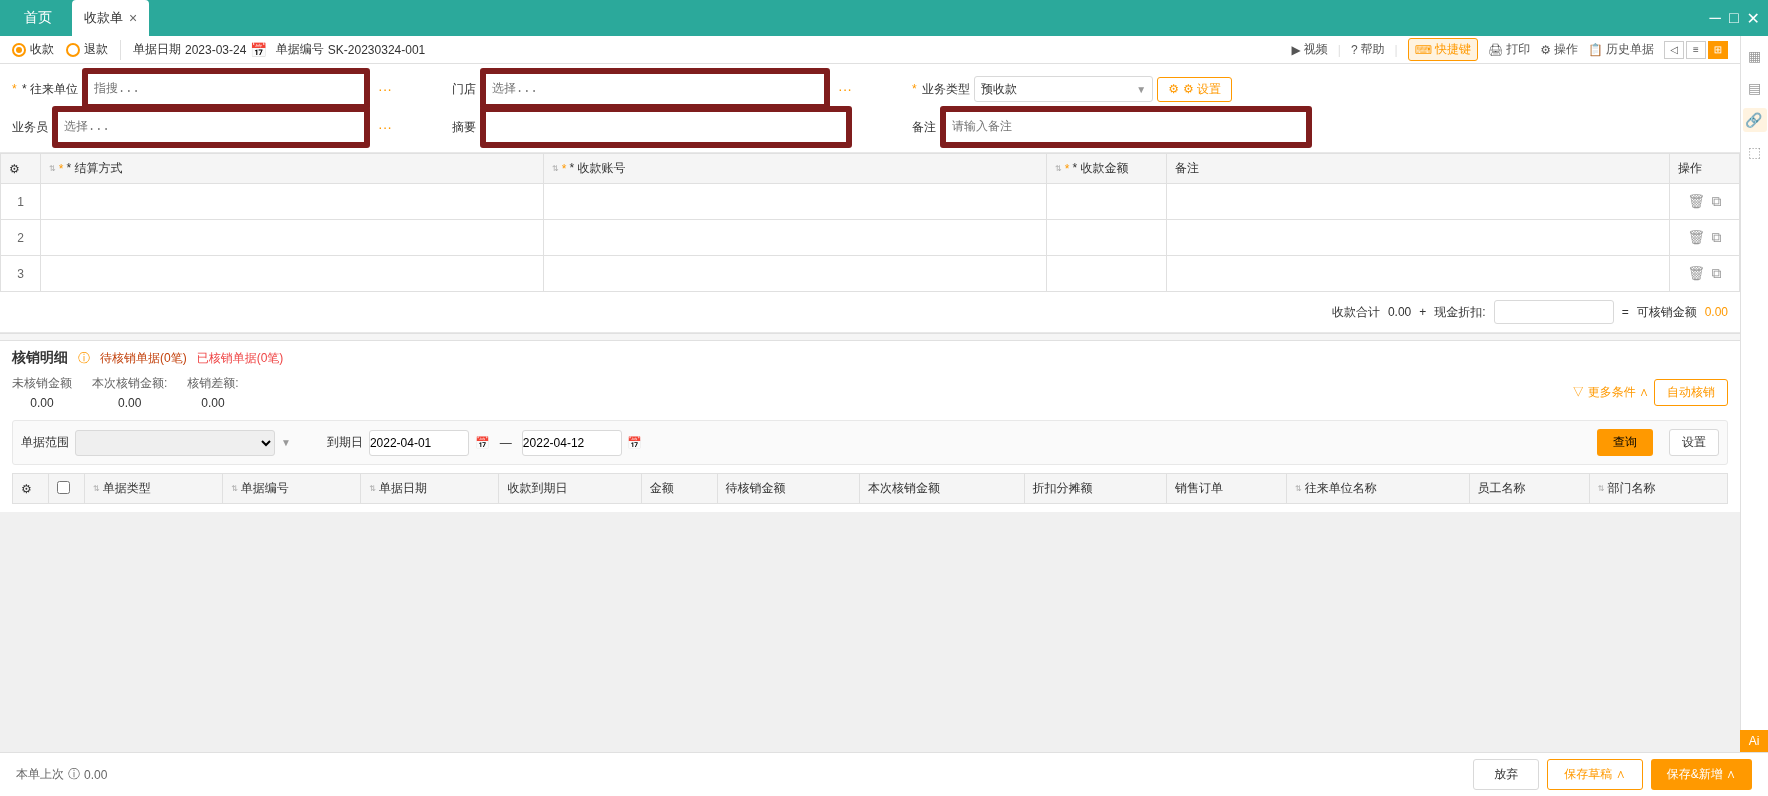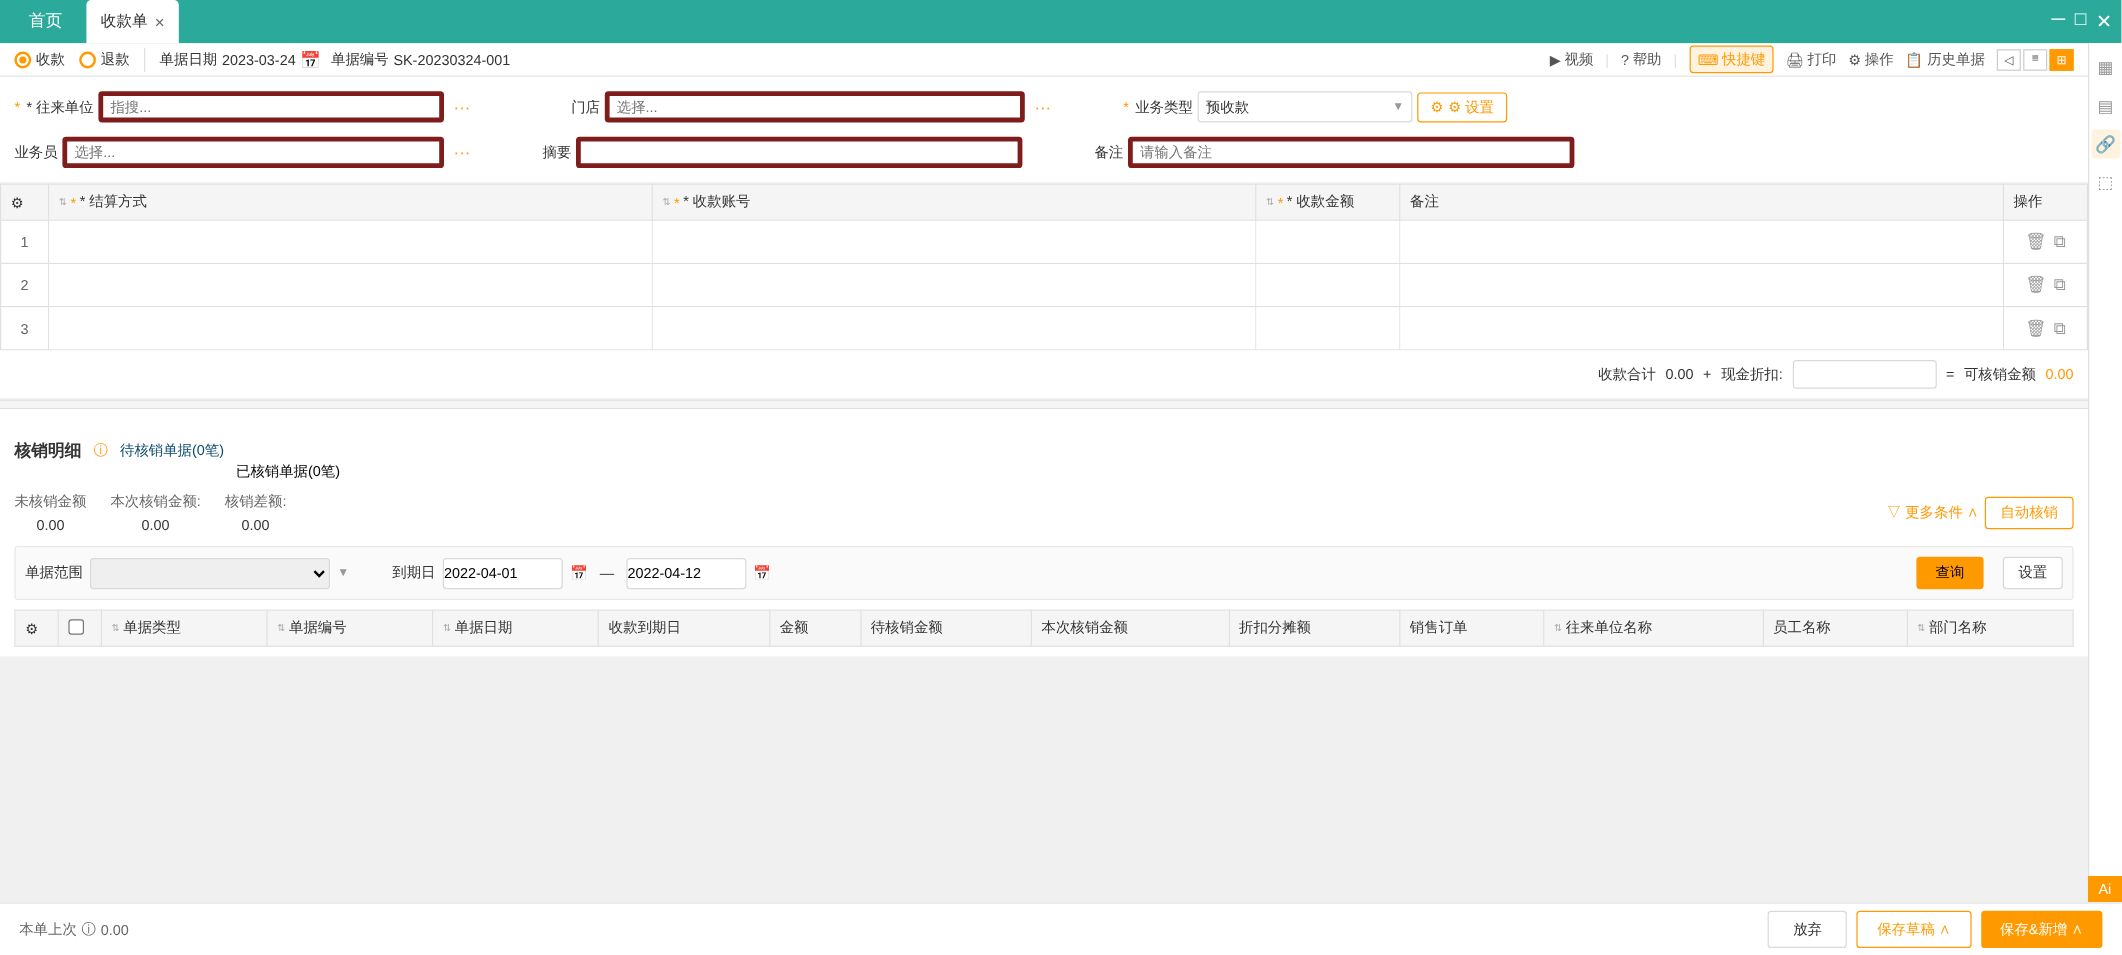--- a/index.html
+++ b/index.html
@@ -80,27 +80,28 @@
       padding: 8px 12px;
       border-bottom: 1px solid #e8e8e8;
     }
     .form-row { display: flex; align-items: center; gap: 0; height: 34px; }
     .form-field { display: flex; align-items: center; gap: 4px; flex: 1; }
     .form-label { color: #f90; white-space: nowrap; min-width: fit-content; }
     .form-label-normal { color: #333; white-space: nowrap; min-width: fit-content; }
     .required-star { color: #f90; margin-right: 2px; }
     .form-input {
       flex: 1;
-      height: 26px;
-      border: 4px solid #7f1d1d;
+      height: 42px;
+      border: 6px solid #7f1d1d;
       border-radius: 3px;
       padding: 0 6px;
       font-size: 12px;
       color: #bbb;
       outline: none;
+      font-family: Liberation Mono, monospace;
     }
     .more-btn { color: #f90; cursor: pointer; font-size: 14px; margin-left: 4px; }
     .form-select {
       flex: 1;
       height: 26px;
       border: 1px solid #d9d9d9;
       border-radius: 3px;
       padding: 0 6px;
       font-size: 12px;
       outline: none;
@@ -204,22 +205,22 @@
       background: #fff;
       padding: 8px 12px;
     }
     .writeoff-header {
       display: flex;
       align-items: center;
       gap: 10px;
       margin-bottom: 8px;
     }
     .section-title { font-size: 14px; font-weight: 600; color: #333; }
-    .tab-link { color: #0c4a6e; font-size: 12px; cursor: pointer; }
-    .tab-link-gray { color: #000000; font-size: 12px; cursor: pointer; margin-top: 36px; }
+    .tab-link { color: #c2410c; font-size: 12px; cursor: pointer; }
+    .tab-link-gray { color: #ef4444; font-size: 12px; cursor: pointer; }
     .info-icon { color: #f90; font-size: 12px; cursor: pointer; }
 
     .writeoff-stats {
       display: flex;
       align-items: center;
       gap: 20px;
       margin-bottom: 10px;
       font-size: 12px;
     }
     .stat-item { display: flex; align-items: center; gap: 4px; flex-direction: column; }
@@ -486,21 +487,21 @@
 
       <div class="form-field" style="max-width:380px">
         <span class="form-label">
           <span class="required-star">*</span>
           <span style="color:#333">* 往来单位</span>
         </span>
         <input class="form-input" placeholder="指搜..." style="">
         <span class="more-btn">···</span>
       </div>
 
-      <div class="form-field" style="max-width:400px; margin-left:84px">
+      <div class="form-field" style="max-width:400px; margin-left:60px">
         <span class="form-label-normal">门店</span>
         <input class="form-input" placeholder="选择..." style="">
         <span class="more-btn">···</span>
       </div>
 
       <div class="form-field" style="max-width:320px; margin-left:60px">
         <span class="form-label">
           <span class="required-star">*</span>
           <span style="color:#333"> 业务类型</span>
         </span>

